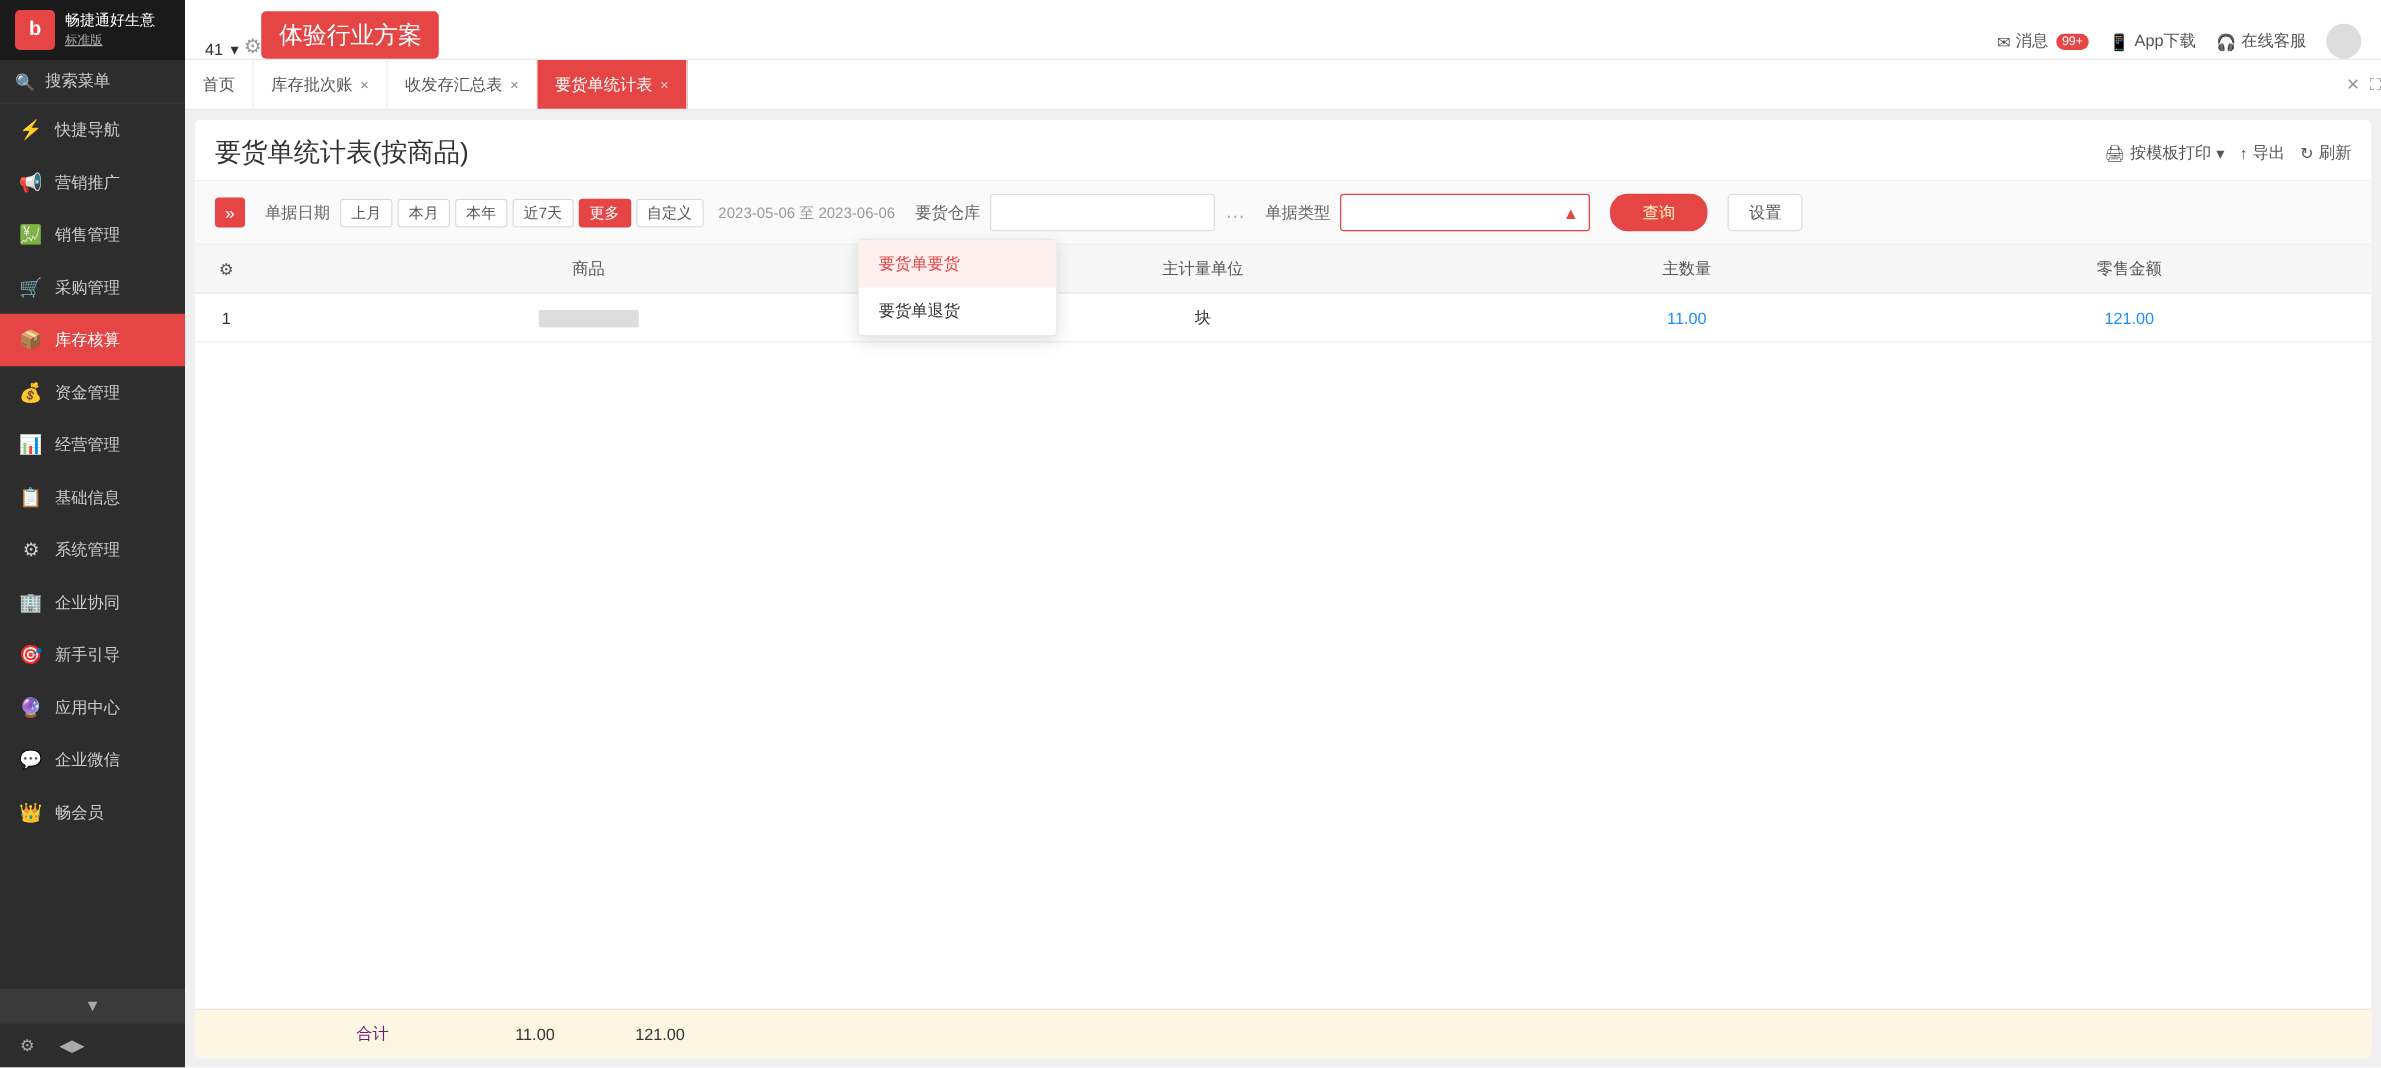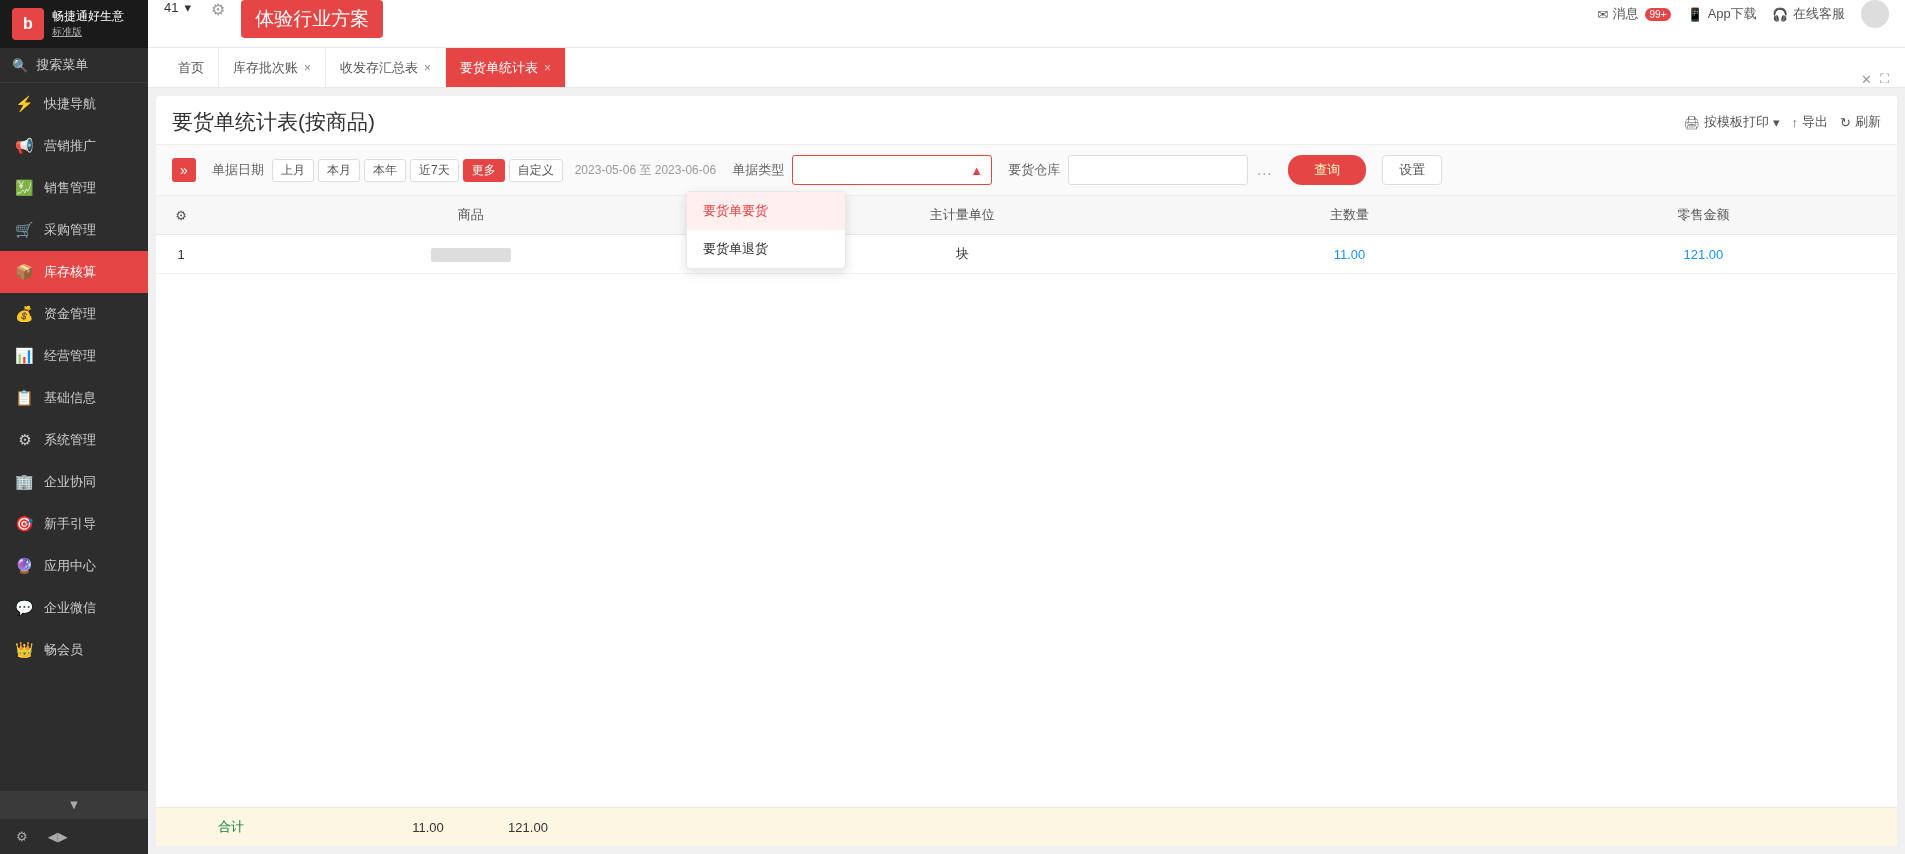--- a/index.html
+++ b/index.html
@@ -93,23 +93,22 @@
       height: 100%;
       background: #f0f0f0;
       overflow: hidden;
     }
 
     
     .top-header {
       background: #fff;
       height: 48px;
       display: flex;
-      align-items: flex-start;
+      align-items: flex-end;
       padding: 0 16px;
-      gap: 16px;
       border-bottom: 1px solid #e8e8e8;
       flex-shrink: 0;
     }
     .header-store {
       display: flex;
       align-items: center;
       gap: 6px;
       font-size: 13px;
       color: #333;
       cursor: pointer;
@@ -134,22 +133,22 @@
       padding: 1px 5px;
       font-size: 10px;
       margin-left: 2px;
     }
     .avatar { width: 28px; height: 28px; background: #ddd; border-radius: 50%; }
 
     
     .tab-bar {
       background: #fff;
       display: flex;
-      align-items: flex-end;
-      padding: 0 16px;
+      align-items: center;
+      padding: 0 0;
       border-bottom: 1px solid #e8e8e8;
       height: 40px;
       flex-shrink: 0;
       gap: 0;
     }
     .tab-item {
       display: flex;
       align-items: center;
       padding: 0 14px;
       height: 100%;
@@ -334,21 +333,21 @@
     .table-footer {
       background: #fdf6e3;
       border-top: 1px solid #e8e8e8;
       display: flex;
       align-items: center;
       padding: 10px 12px;
       font-size: 13px;
       color: #333;
       flex-shrink: 0;
     }
-    .footer-label { width: 210px; text-align: left; padding-left: 50px; color: #15803d; font-weight: 500; }
+    .footer-label { width: 210px; text-align: center; padding-left: 50px; color: #701a75; font-weight: 500; }
     .footer-val { min-width: 100px; text-align: center; }
   </style>
 </head>
 <body>
 
 <div class="sidebar">
   <div class="sidebar-logo">
     <div class="logo-icon">
       <span>b</span>
     </div>
@@ -512,33 +511,33 @@
           <button class="date-btn">本月</button>
           <button class="date-btn">本年</button>
           <button class="date-btn">近7天</button>
           <button class="date-btn more">更多</button>
           <button class="date-btn">自定义</button>
         </div>
         <span class="date-range">2023-05-06 至 2023-06-06</span>
       </div>
 
       <div class="filter-select-group">
+        <span class="filter-label">要货仓库</span>
+        <div class="warehouse-select">
+          <span></span>
+        </div>
+        <span class="more-filters-btn">…</span>
+      </div>
+
+      <div class="filter-select-group">
         <span class="filter-label">单据类型</span>
         <div class="filter-select">
           <span></span>
           <span class="filter-select-arrow">▲</span>
         </div>
-      </div>
-
-      <div class="filter-select-group">
-        <span class="filter-label">要货仓库</span>
-        <div class="warehouse-select">
-          <span></span>
-        </div>
-        <span class="more-filters-btn">…</span>
       </div>
 
       <button class="query-btn">查询</button>
       <button class="settings-btn">设置</button>
 
       <div class="dropdown-overlay">
         <div class="dropdown-item selected">
           <span>要货单要货</span>
         </div>
         <div class="dropdown-item">

